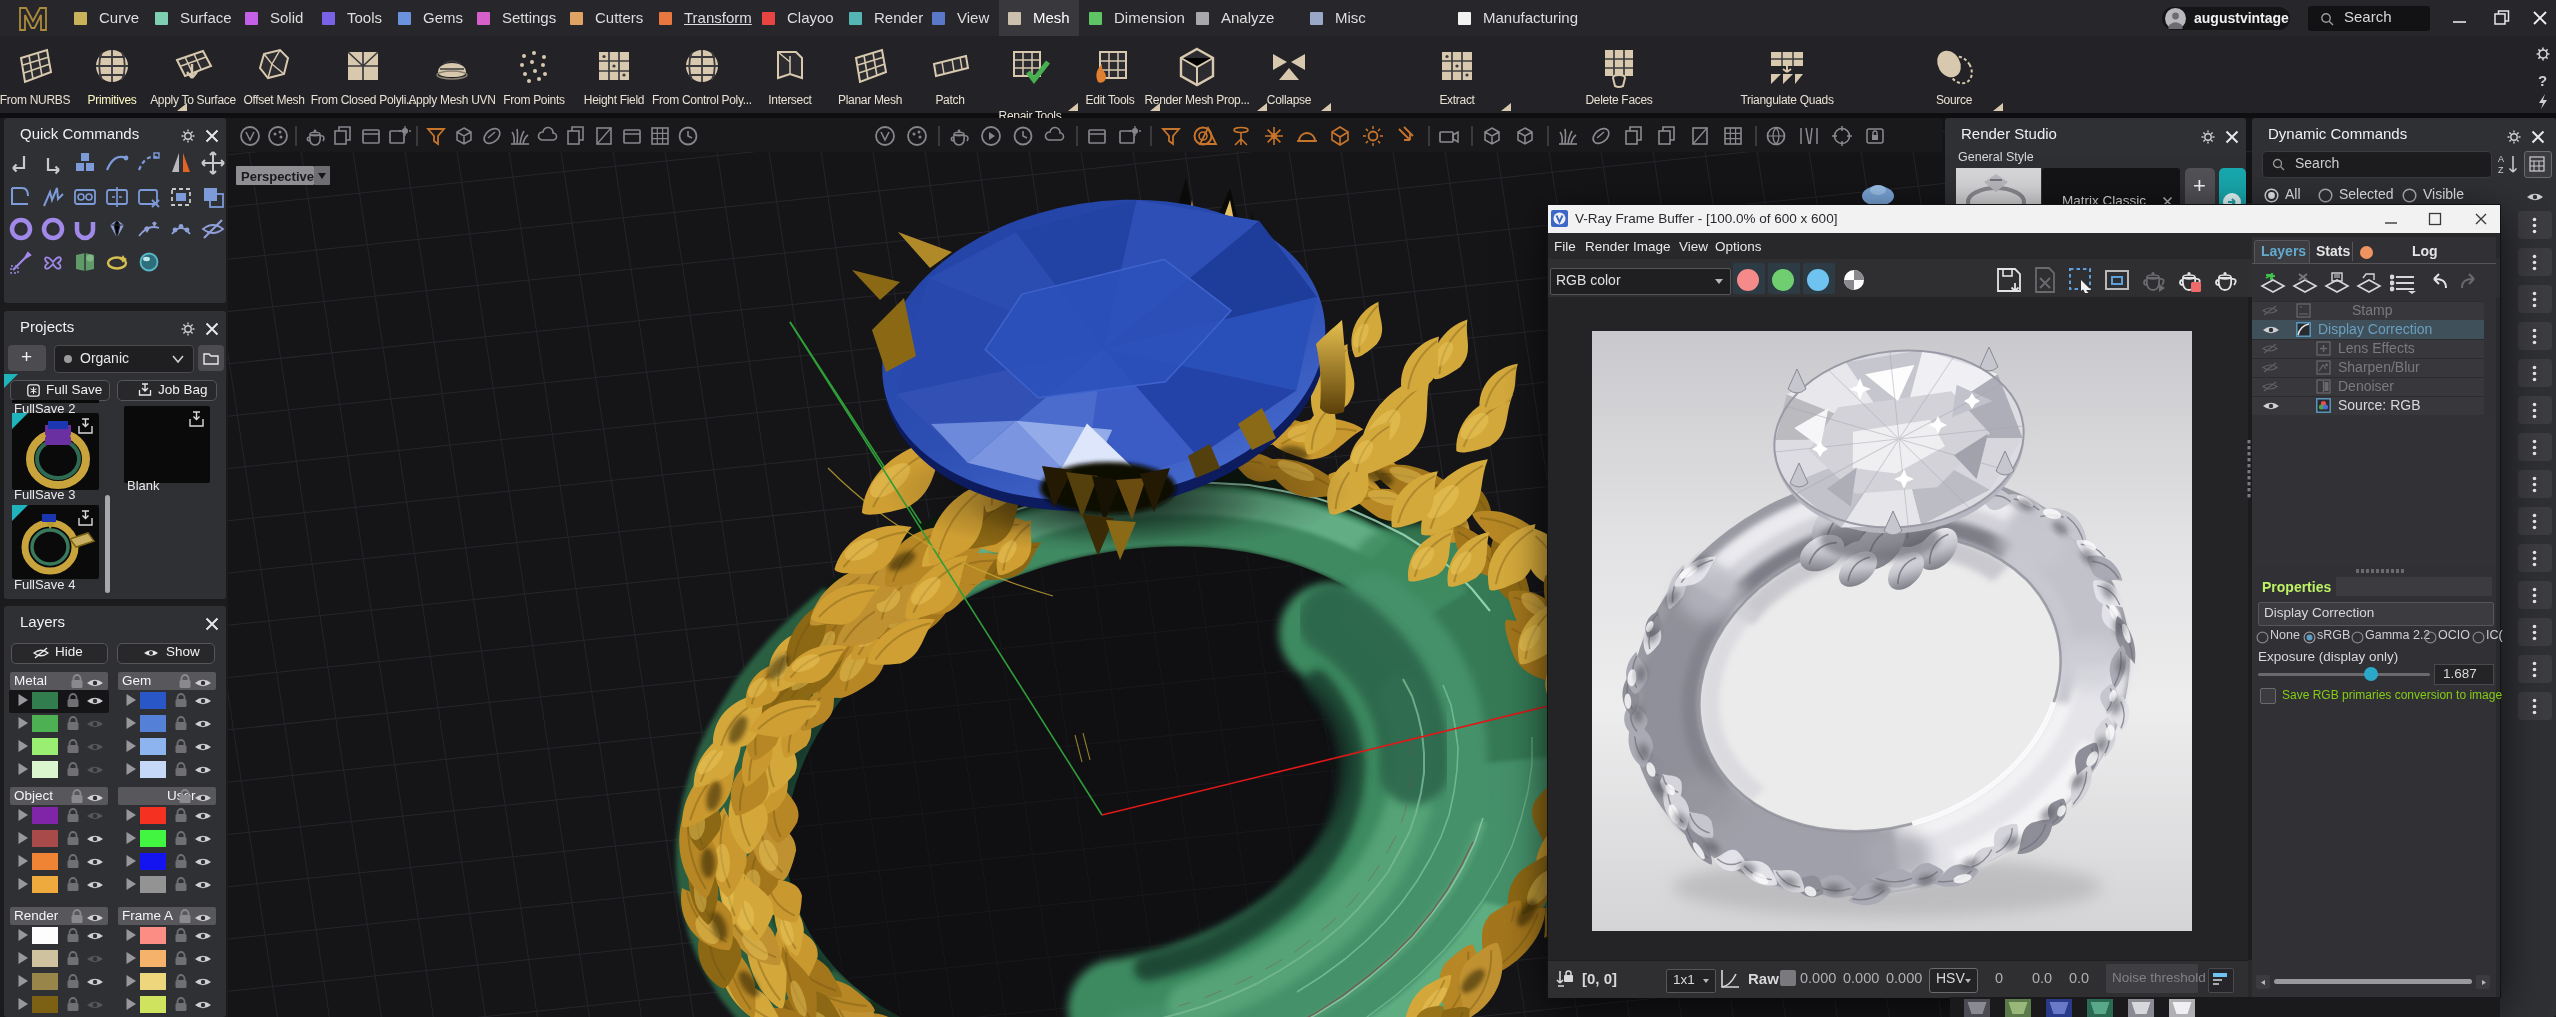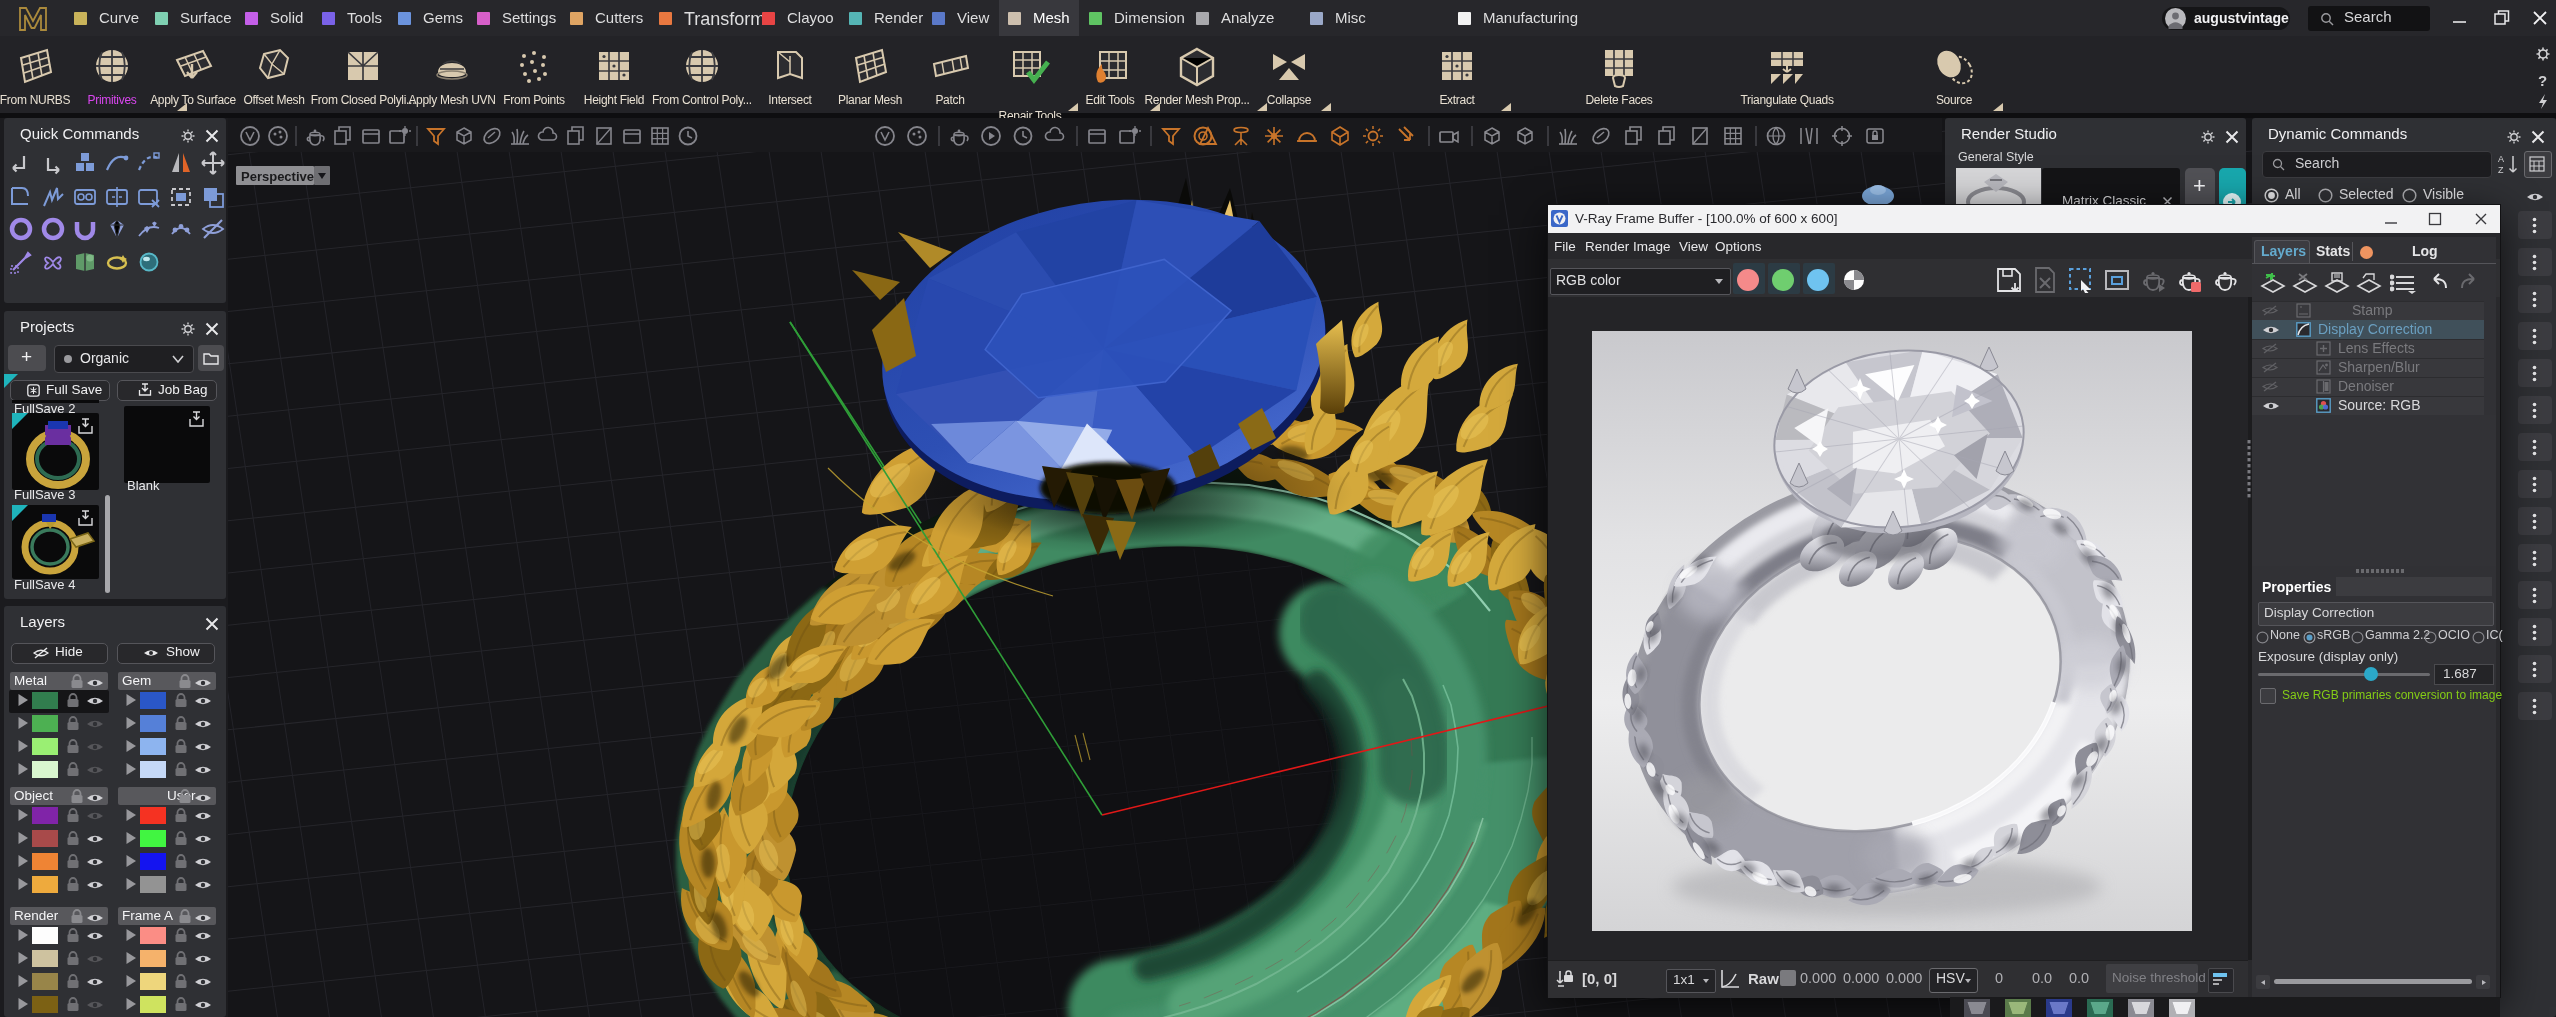--- a/index.html
+++ b/index.html
@@ -19,21 +19,21 @@
 <div class="ab t" style="left:270px;top:10px;font-size:15px;color:#dededf;font-weight:400;">Solid</div>
 <div class="ab" style="left:322px;top:12px;width:13px;height:13px;background:#7a62e8;border-radius:1px"></div>
 <div class="ab t" style="left:347px;top:10px;font-size:15px;color:#dededf;font-weight:400;">Tools</div>
 <div class="ab" style="left:398px;top:12px;width:13px;height:13px;background:#6b93dd;border-radius:1px"></div>
 <div class="ab t" style="left:423px;top:10px;font-size:15px;color:#dededf;font-weight:400;">Gems</div>
 <div class="ab" style="left:477px;top:12px;width:13px;height:13px;background:#d75fc9;border-radius:1px"></div>
 <div class="ab t" style="left:502px;top:10px;font-size:15px;color:#dededf;font-weight:400;">Settings</div>
 <div class="ab" style="left:570px;top:12px;width:13px;height:13px;background:#dfa463;border-radius:1px"></div>
 <div class="ab t" style="left:595px;top:10px;font-size:15px;color:#dededf;font-weight:400;">Cutters</div>
 <div class="ab" style="left:659px;top:12px;width:13px;height:13px;background:#e87840;border-radius:1px"></div>
-<div class="ab t" style="left:684px;top:10px;font-size:18px;color:#dededf;font-weight:400;">Transform</div>
+<div class="ab t" style="left:684px;top:10px;font-size:15px;color:#dededf;font-weight:400;text-decoration:underline;">Transform</div>
 <div class="ab" style="left:762px;top:12px;width:13px;height:13px;background:#e84444;border-radius:1px"></div>
 <div class="ab t" style="left:787px;top:10px;font-size:15px;color:#dededf;font-weight:400;">Clayoo</div>
 <div class="ab" style="left:849px;top:12px;width:13px;height:13px;background:#55b5b5;border-radius:1px"></div>
 <div class="ab t" style="left:874px;top:10px;font-size:15px;color:#dededf;font-weight:400;">Render</div>
 <div class="ab" style="left:932px;top:12px;width:13px;height:13px;background:#5a78c8;border-radius:1px"></div>
 <div class="ab t" style="left:957px;top:10px;font-size:15px;color:#dededf;font-weight:400;">View</div>
 <div class="ab" style="left:1008px;top:12px;width:13px;height:13px;background:#cdbfae;border-radius:1px"></div>
 <div class="ab t" style="left:1033px;top:10px;font-size:15px;color:#ffffff;font-weight:400;">Mesh</div>
 <div class="ab" style="left:1089px;top:12px;width:13px;height:13px;background:#5fc463;border-radius:1px"></div>
 <div class="ab t" style="left:1114px;top:10px;font-size:15px;color:#dededf;font-weight:400;">Dimension</div>
@@ -160,21 +160,21 @@
       </g>
 </defs>
   </svg>
 <svg class="ab" style="left:11px;top:44px" width="48" height="46" viewBox="0 0 48 46">
     <use href="#g1"></use>
   </svg>
 <div class="ab t" style="left:35px;top:94px;font-size:12px;color:#e8e0d2;font-weight:400;transform:translateX(-50%);letter-spacing:-0.3px">From NURBS</div>
 <svg class="ab" style="left:88px;top:44px" width="48" height="46" viewBox="0 0 48 46">
     <use href="#g2"></use>
   </svg>
-<div class="ab t" style="left:112px;top:94px;font-size:12px;color:#d946ef;font-weight:400;transform:translateX(-50%);letter-spacing:-0.3px">Primitives</div>
+<div class="ab t" style="left:112px;top:94px;font-size:12px;color:#fef9c3;font-weight:400;transform:translateX(-50%);letter-spacing:-0.3px">Primitives</div>
 <svg class="ab" style="left:169px;top:44px" width="48" height="46" viewBox="0 0 48 46">
     <use href="#g3"></use>
   </svg>
 <div class="ab t" style="left:193px;top:94px;font-size:12px;color:#e8e0d2;font-weight:400;transform:translateX(-50%);letter-spacing:-0.3px">Apply To Surface</div>
 <svg class="ab" style="left:250px;top:44px" width="48" height="46" viewBox="0 0 48 46">
     <use href="#g4"></use>
   </svg>
 <div class="ab t" style="left:274px;top:94px;font-size:12px;color:#e8e0d2;font-weight:400;transform:translateX(-50%);letter-spacing:-0.3px">Offset Mesh</div>
 <svg class="ab" style="left:339px;top:44px" width="48" height="46" viewBox="0 0 48 46">
     <use href="#g5"></use>
@@ -2529,21 +2529,21 @@
     <rect x="5" y="1" width="3" height="4" fill="#6a6a6e"></rect>
     <rect x="10" y="1" width="3" height="4" fill="#6a6a6e"></rect>
     <rect x="15" y="1" width="3" height="4" fill="#6a6a6e"></rect>
     <rect x="20" y="1" width="3" height="4" fill="#6a6a6e"></rect>
     <rect x="25" y="1" width="3" height="4" fill="#6a6a6e"></rect>
     <rect x="30" y="1" width="3" height="4" fill="#6a6a6e"></rect>
     <rect x="35" y="1" width="3" height="4" fill="#6a6a6e"></rect>
     <rect x="40" y="1" width="3" height="4" fill="#6a6a6e"></rect>
     <rect x="45" y="1" width="3" height="4" fill="#6a6a6e"></rect>
   </svg>
-<div class="ab t" style="left:2262px;top:580px;font-size:14px;color:#ffffff;font-weight:700;">Properties</div>
+<div class="ab t" style="left:2262px;top:580px;font-size:14px;color:#bef264;font-weight:700;">Properties</div>
 <div class="ab" style="left:2336px;top:577px;width:156px;height:19px;background:#3c3c40"></div>
 <div class="ab" style="left:2258px;top:602px;width:234px;height:22px;background:#3c3c40;border:1px solid #55555a;border-radius:2px"></div>
 <div class="ab t" style="left:2264px;top:606px;font-size:13.5px;color:#d8d8da;font-weight:400;">Display Correction</div>
 <svg class="ab" style="left:2256px;top:631px" width="13" height="13" viewBox="0 0 13 13">
     <circle cx="6.5" cy="6.5" r="5.4" fill="none" stroke="#85858a" stroke-width="1.2"></circle>
   </svg>
 <div class="ab t" style="left:2270px;top:629px;font-size:12.5px;color:#cfcfd2;font-weight:400;">None</div>
 <svg class="ab" style="left:2303px;top:631px" width="13" height="13" viewBox="0 0 13 13">
     <circle cx="6.5" cy="6.5" r="5.4" fill="none" stroke="#9a9a9e" stroke-width="1.2"></circle>
     <circle cx="6.5" cy="6.5" r="3" fill="#5a9ec8"></circle>

